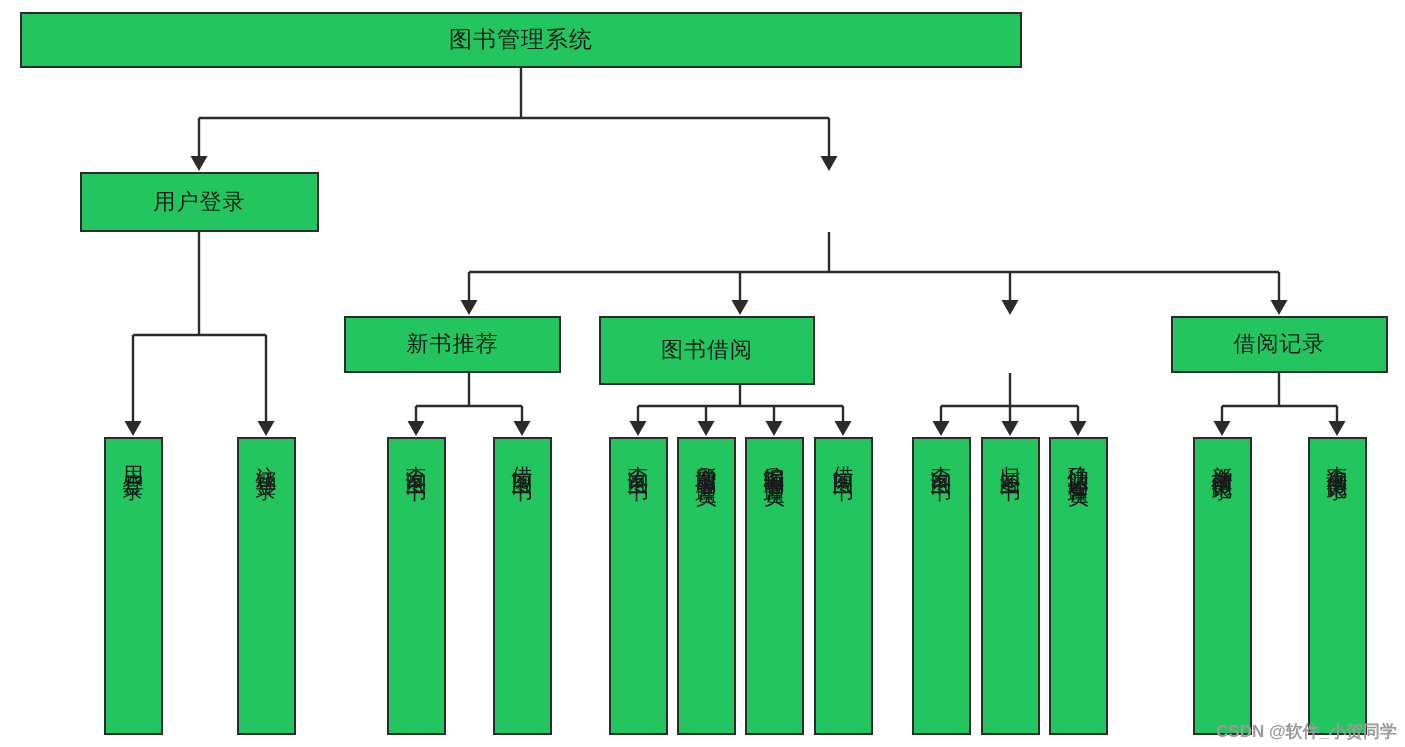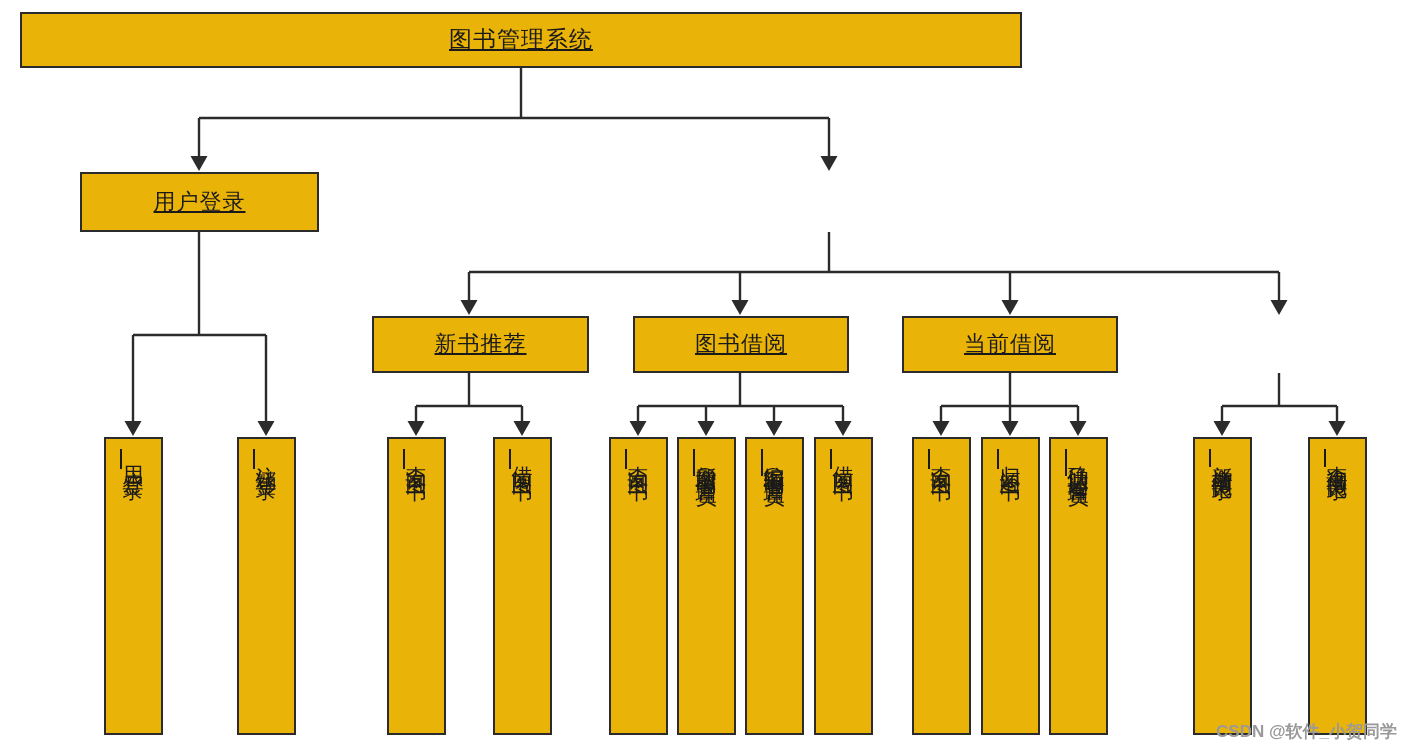--- a/index.html
+++ b/index.html
@@ -22,27 +22,26 @@
     position: absolute;
     left: 0;
     top: 0;
     width: 1405px;
     height: 747px;
     pointer-events: none;
   }
   .node {
     position: absolute;
     box-sizing: border-box;
-    background: #eab308;
+    background: #22c55e;
     border: 2px solid #2b2b2b;
     display: flex;
     align-items: center;
     justify-content: center;
     color: #1a1a1a;
-    text-decoration: underline;
   }
   .node .label {
     display: block;
     text-align: center;
     line-height: 1.12;
     white-space: nowrap;
   }
   
   .node.horiz .label {
     font-size: 22px;
@@ -138,32 +137,32 @@
 
   <div class="node horiz root" style="left:20px; top:12px; width:1002px; height:56px;">
     <span class="label">图书管理系统</span>
   </div>
 
   <div class="node horiz" style="left:80px; top:172px; width:239px; height:60px;">
     <span class="label">用户登录</span>
   </div>
 
 
-  <div class="node horiz" style="left:372px; top:316px; width:217px; height:57px;">
+  <div class="node horiz" style="left:344px; top:316px; width:217px; height:57px;">
     <span class="label">新书推荐</span>
   </div>
 
-  <div class="node horiz" style="left:633px; top:316px; width:216px; height:57px;">
+  <div class="node horiz" style="left:599px; top:316px; width:216px; height:69px;">
     <span class="label">图书借阅</span>
   </div>
 
-  <div class="node horiz" style="left:902px; top:316px; width:216px; height:57px;">
-    <span class="label">当前借阅</span>
-  </div>
-
+
+  <div class="node horiz" style="left:1171px; top:316px; width:217px; height:57px;">
+    <span class="label">借阅记录</span>
+  </div>
 
   <div class="node vert" style="left:104px; top:437px; width:59px; height:298px;">
     <span class="label">用户登录</span>
   </div>
 
   <div class="node vert" style="left:237px; top:437px; width:59px; height:298px;">
     <span class="label">注销登录</span>
   </div>
 
   <div class="node vert" style="left:387px; top:437px; width:59px; height:298px;">

